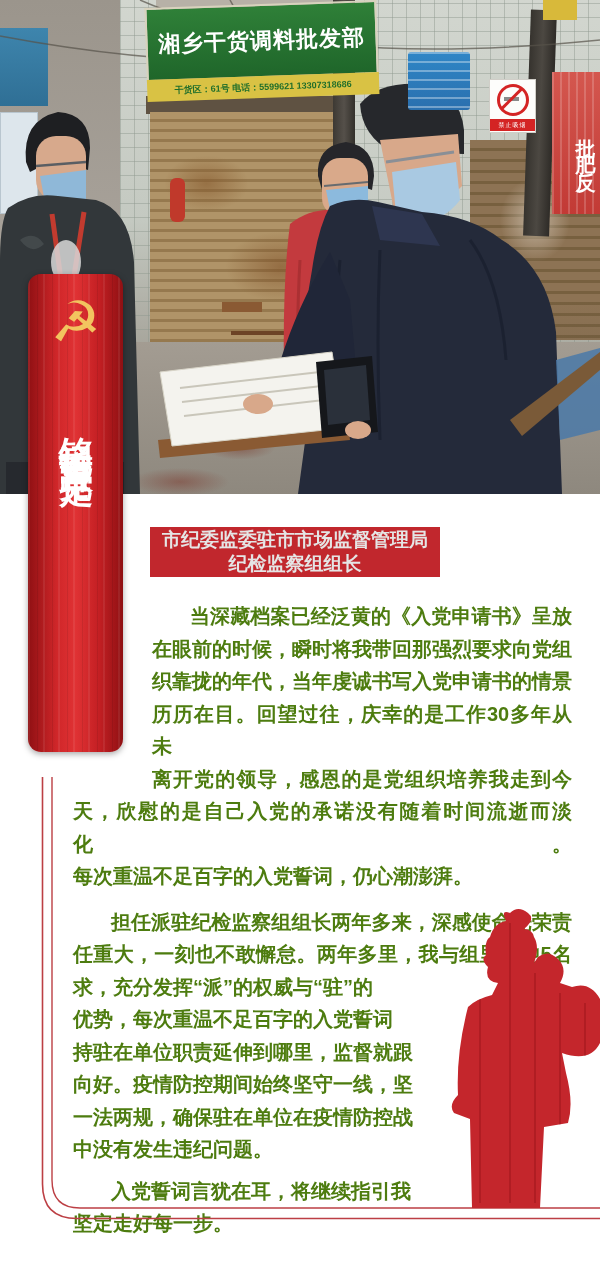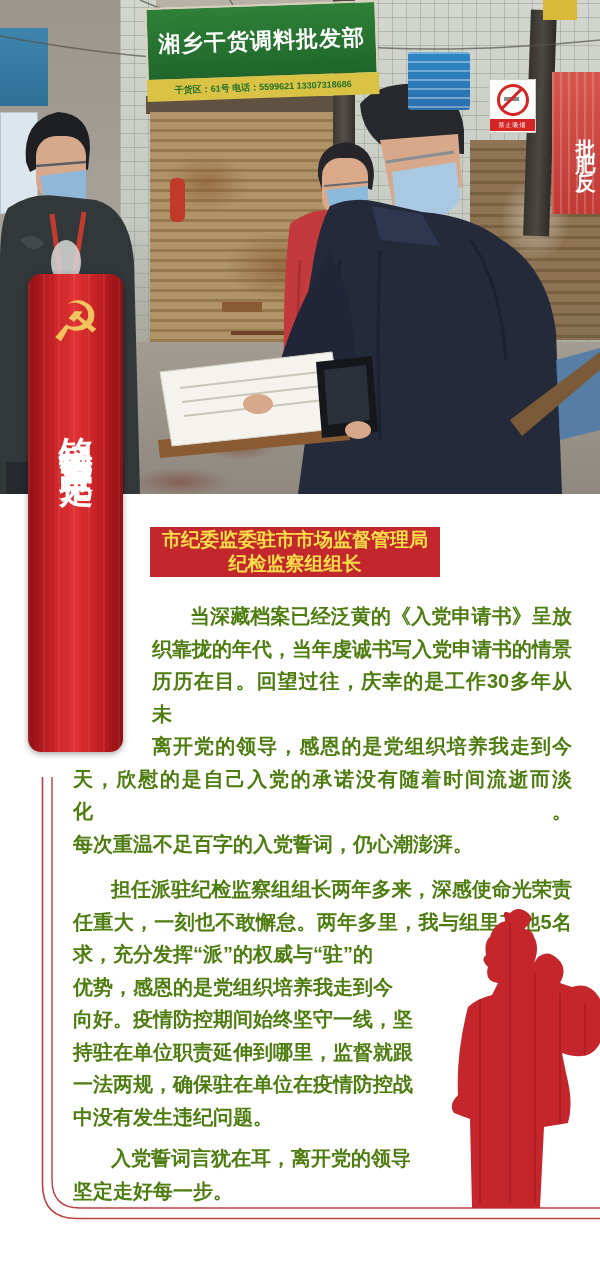--- a/index.html
+++ b/index.html
@@ -88,21 +88,21 @@
   .emblem{position:absolute;left:0;top:18px;width:100%;text-align:center;color:#f2c45f;
       font-size:56px;line-height:60px;font-family:"DejaVu Sans",sans-serif;}
   .ribbon-text{position:absolute;top:136px;left:50%;transform:translateX(-50%);
       writing-mode:vertical-rl;text-orientation:upright;color:#ffffff;
       font-family:"Liberation Serif","DejaVu Serif",serif;font-size:34px;font-weight:bold;
       letter-spacing:6px;white-space:nowrap;}
 
   
   .badge{position:absolute;left:150px;top:527px;width:290px;height:50px;background:#c1272d;z-index:4;
       display:flex;flex-direction:column;align-items:center;justify-content:center;
-      color:#fde047;font-weight:bold;font-size:19px;line-height:24px;white-space:nowrap;}
+      color:#e5e5e5;font-weight:bold;font-size:19px;line-height:24px;white-space:nowrap;}
   .author-name{position:absolute;left:471px;top:537px;z-index:4;color:#5b2b1d;
       font-family:"Liberation Serif","DejaVu Serif",serif;font-size:29px;font-weight:bold;
       letter-spacing:2px;white-space:nowrap;}
 
   
   .article{position:absolute;left:73px;top:600px;width:499px;z-index:4;color:#4d7c0f;
       font-size:20px;line-height:32.5px;font-weight:bold;}
   .para{margin:0;}
   .para.m1{margin-top:13px;}
   .para.m2{margin-top:9px;}
@@ -207,38 +207,39 @@
   </div>
 
   <div class="badge">
     <div>市纪委监委驻市市场监督管理局</div>
     <div>纪检监察组组长</div>
   </div>
 
   <div class="article">
       <div class="para">
         <div class="line nb ind j">当深藏档案已经泛黄的《入党申请书》呈放</div>
+        <div class="line nb j">在眼前的时候，瞬时将我带回那强烈要求向党组</div>
         <div class="line nb j">织靠拢的年代，当年虔诚书写入党申请书的情景</div>
         <div class="line nb j">历历在目。回望过往，庆幸的是工作30多年从未</div>
         <div class="line nb j">离开党的领导，感恩的是党组织培养我走到今</div>
         <div class="line j">天，欣慰的是自己入党的承诺没有随着时间流逝而淡化。</div>
         <div class="line">每次重温不足百字的入党誓词，仍心潮澎湃。</div>
       </div>
       <div class="para m1">
         <div class="line ind j">担任派驻纪检监察组组长两年多来，深感使命光荣责</div>
         <div class="line j">任重大，一刻也不敢懈怠。两年多里，我与组里其他5名</div>
         <div class="line">求，充分发挥“派”的权威与“驻”的</div>
-        <div class="line">优势，感恩的是党组织培养我走到今</div>
+        <div class="line">优势，每次重温不足百字的入党誓词</div>
+        <div class="line">持驻在单位职责延伸到哪里，监督就跟</div>
         <div class="line">向好。疫情防控期间始终坚守一线，坚</div>
-        <div class="line">持驻在单位职责延伸到哪里，监督就跟</div>
         <div class="line">一法两规，确保驻在单位在疫情防控战</div>
         <div class="line">中没有发生违纪问题。</div>
       </div>
       <div class="para m2">
-        <div class="line ind">入党誓词言犹在耳，离开党的领导</div>
+        <div class="line ind">入党誓词言犹在耳，将继续指引我</div>
         <div class="line">坚定走好每一步。</div>
       </div>
     </div>
 
   <svg class="frame-svg" viewBox="0 0 600 1277">
     <path d="M 42.5,777 L 42.5,1184 Q 42.5,1218.5 77,1218.5 L 600,1218.5" fill="none" stroke="#bc3f44" stroke-width="1.6"></path>
     <path d="M 52,777 L 52,1180 Q 52,1208 80,1208 L 600,1208" fill="none" stroke="#bc3f44" stroke-width="1.4"></path>
   </svg>
 
   <svg class="silhouette-svg" viewBox="0 0 160 307">

